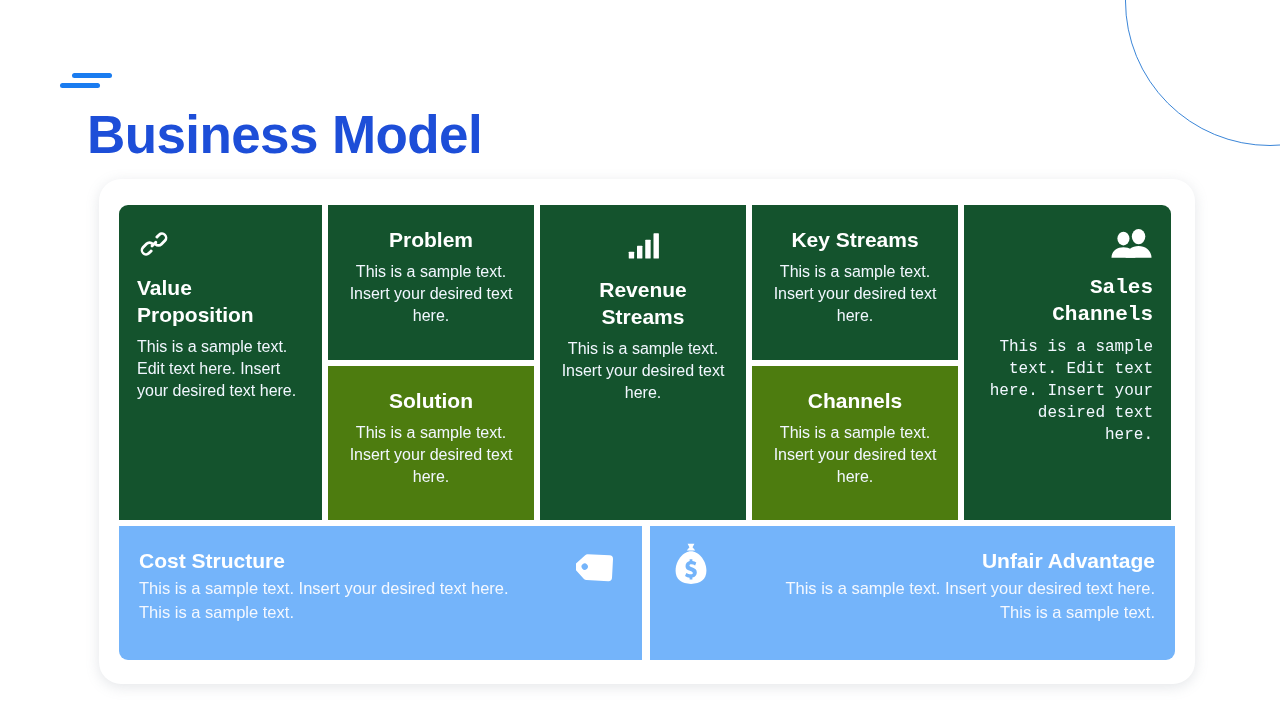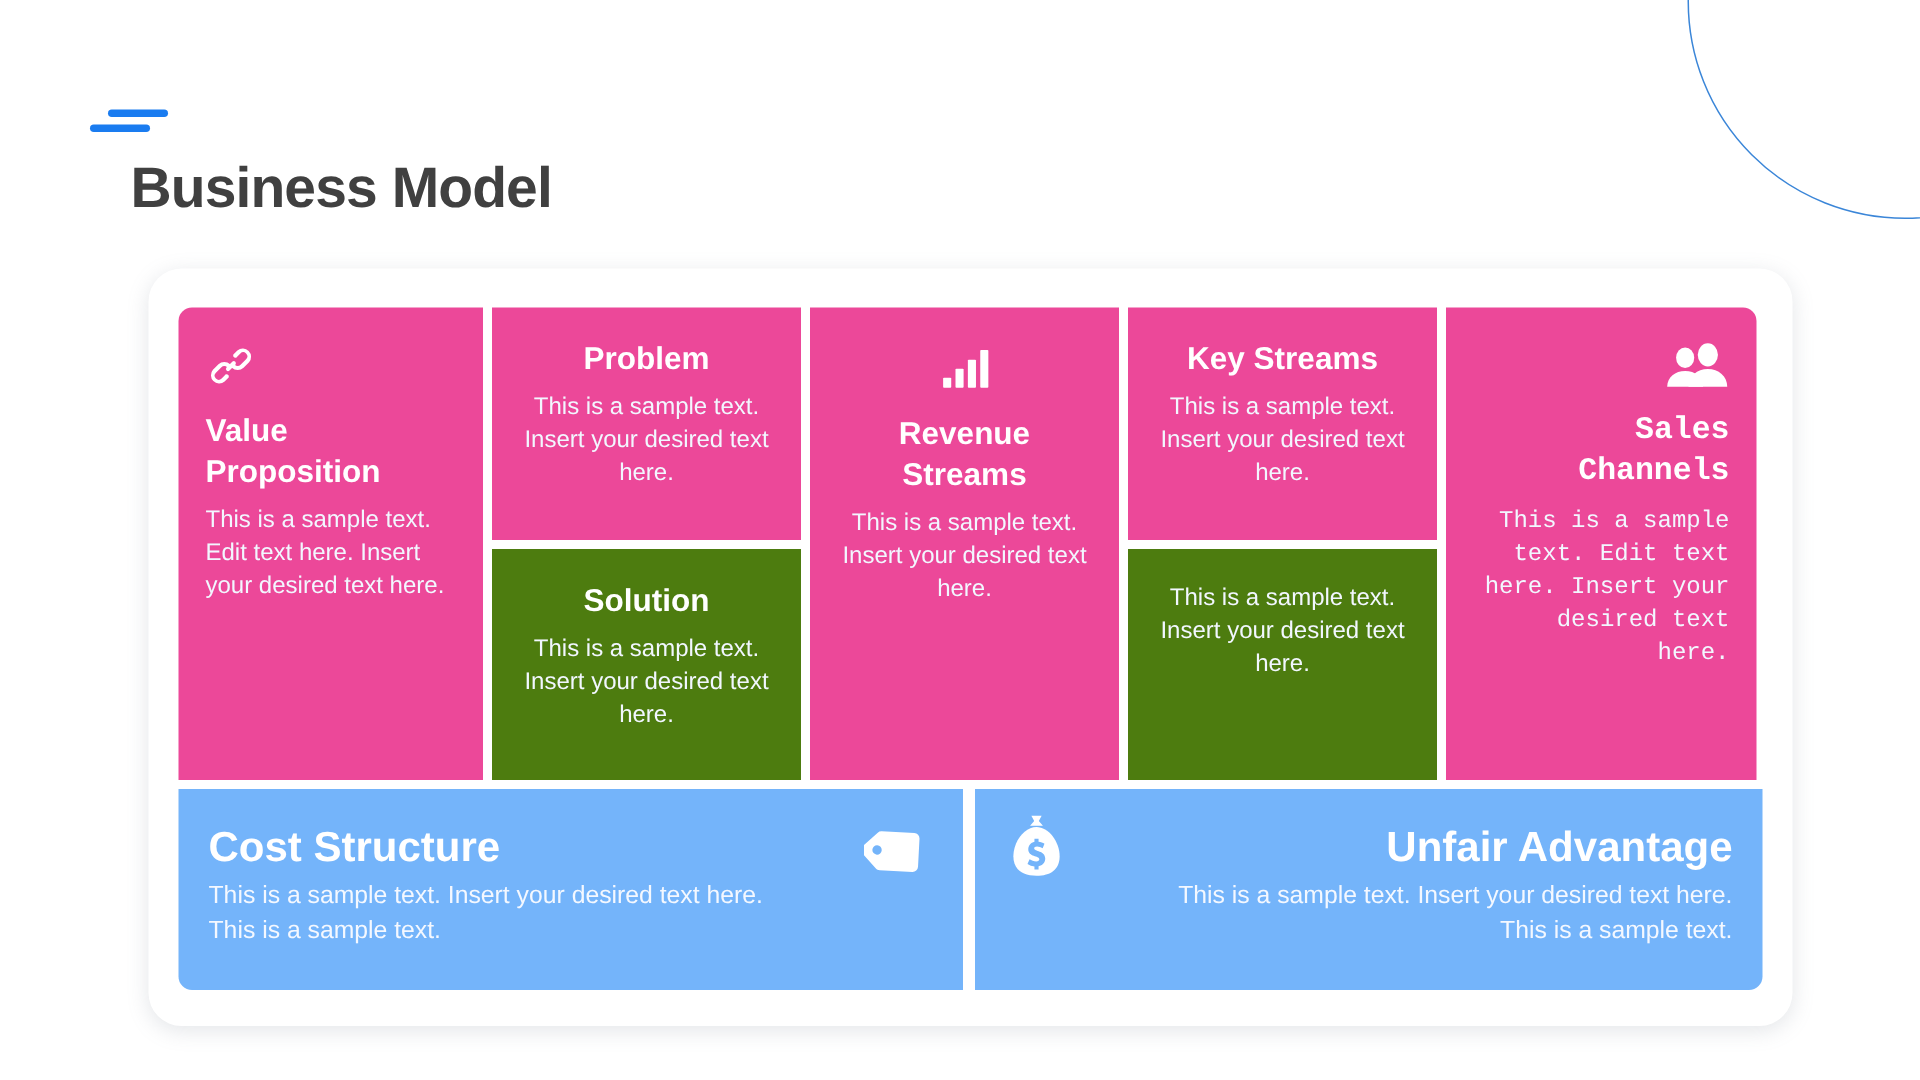--- a/index.html
+++ b/index.html
@@ -49,23 +49,23 @@
     background: #1a7cf0;
   }
   .title-mark i.bar-top  { left: 12px; top: 3px;  width: 40px; }
   .title-mark i.bar-bot  { left: 0px;  top: 13px; width: 40px; }
 
   
   .page-title {
     position: absolute;
     left: 87px;
     top: 106px;
-    font-size: 38px;
+    font-size: 53px;
     font-weight: bold;
-    color: #404040;
+    color: #1d4ed8;
     letter-spacing: -0.6px;
     line-height: 1.1;
     white-space: nowrap;
   }
 
   
   .board {
     position: absolute;
     left: 99px;
     top: 179px;
@@ -95,21 +95,21 @@
     flex-direction: column;
     gap: 6px;
   }
   .col-1 { width: 203px; }
   .col-2 { width: 206px; }
   .col-3 { width: 206px; }
   .col-4 { width: 206px; }
   .col-5 { width: 207px; }
 
   .card {
-    background: #ec4899;
+    background: #14532d;
     color: #ffffff;
     padding: 22px 18px;
     overflow: hidden;
   }
   .card.light { background: #4d7c0f; }
 
   .card.full   { height: 315px; }
   .card.upper  { height: 155px; }
   .card.lower  { height: 154px; }
 
@@ -151,21 +151,21 @@
     position: relative;
     background: #74b4fa;
     color: #ffffff;
     padding: 22px 20px;
     overflow: hidden;
   }
   .wide-left  { width: 523px; border-bottom-left-radius: 9px; }
   .wide-right { width: 525px; border-bottom-right-radius: 9px; }
 
   .wide-title {
-    font-size: 28px;
+    font-size: 21px;
     font-weight: bold;
     line-height: 1.2;
     margin-bottom: 4px;
   }
   .wide-body {
     font-size: 16.5px;
     line-height: 1.42;
     color: #f4f8ff;
   }
   .wide-icon { position: absolute; }
@@ -234,20 +234,21 @@
             <div class="card-body">This is a sample text. Insert your desired text here.</div>
           </div>
         </div>
 
         <div class="col col-4">
           <div class="card upper align-center">
             <div class="card-title">Key Streams</div>
             <div class="card-body">This is a sample text. Insert your desired text here.</div>
           </div>
           <div class="card lower light align-center">
+            <div class="card-title">Channels</div>
             <div class="card-body">This is a sample text. Insert your desired text here.</div>
           </div>
         </div>
 
         <div class="col col-5">
           <div class="card full r-tr align-right">
             <span class="icon-wrap right">
               <svg width="44" height="34" viewBox="0 0 32 24" aria-hidden="true">
                 <ellipse cx="10.5" cy="8" rx="4.4" ry="5"></ellipse>
                 <path d="M1.8 22c0-4.6 3.9-7.6 8.7-7.6s8.7 3 8.7 7.6z"></path>

